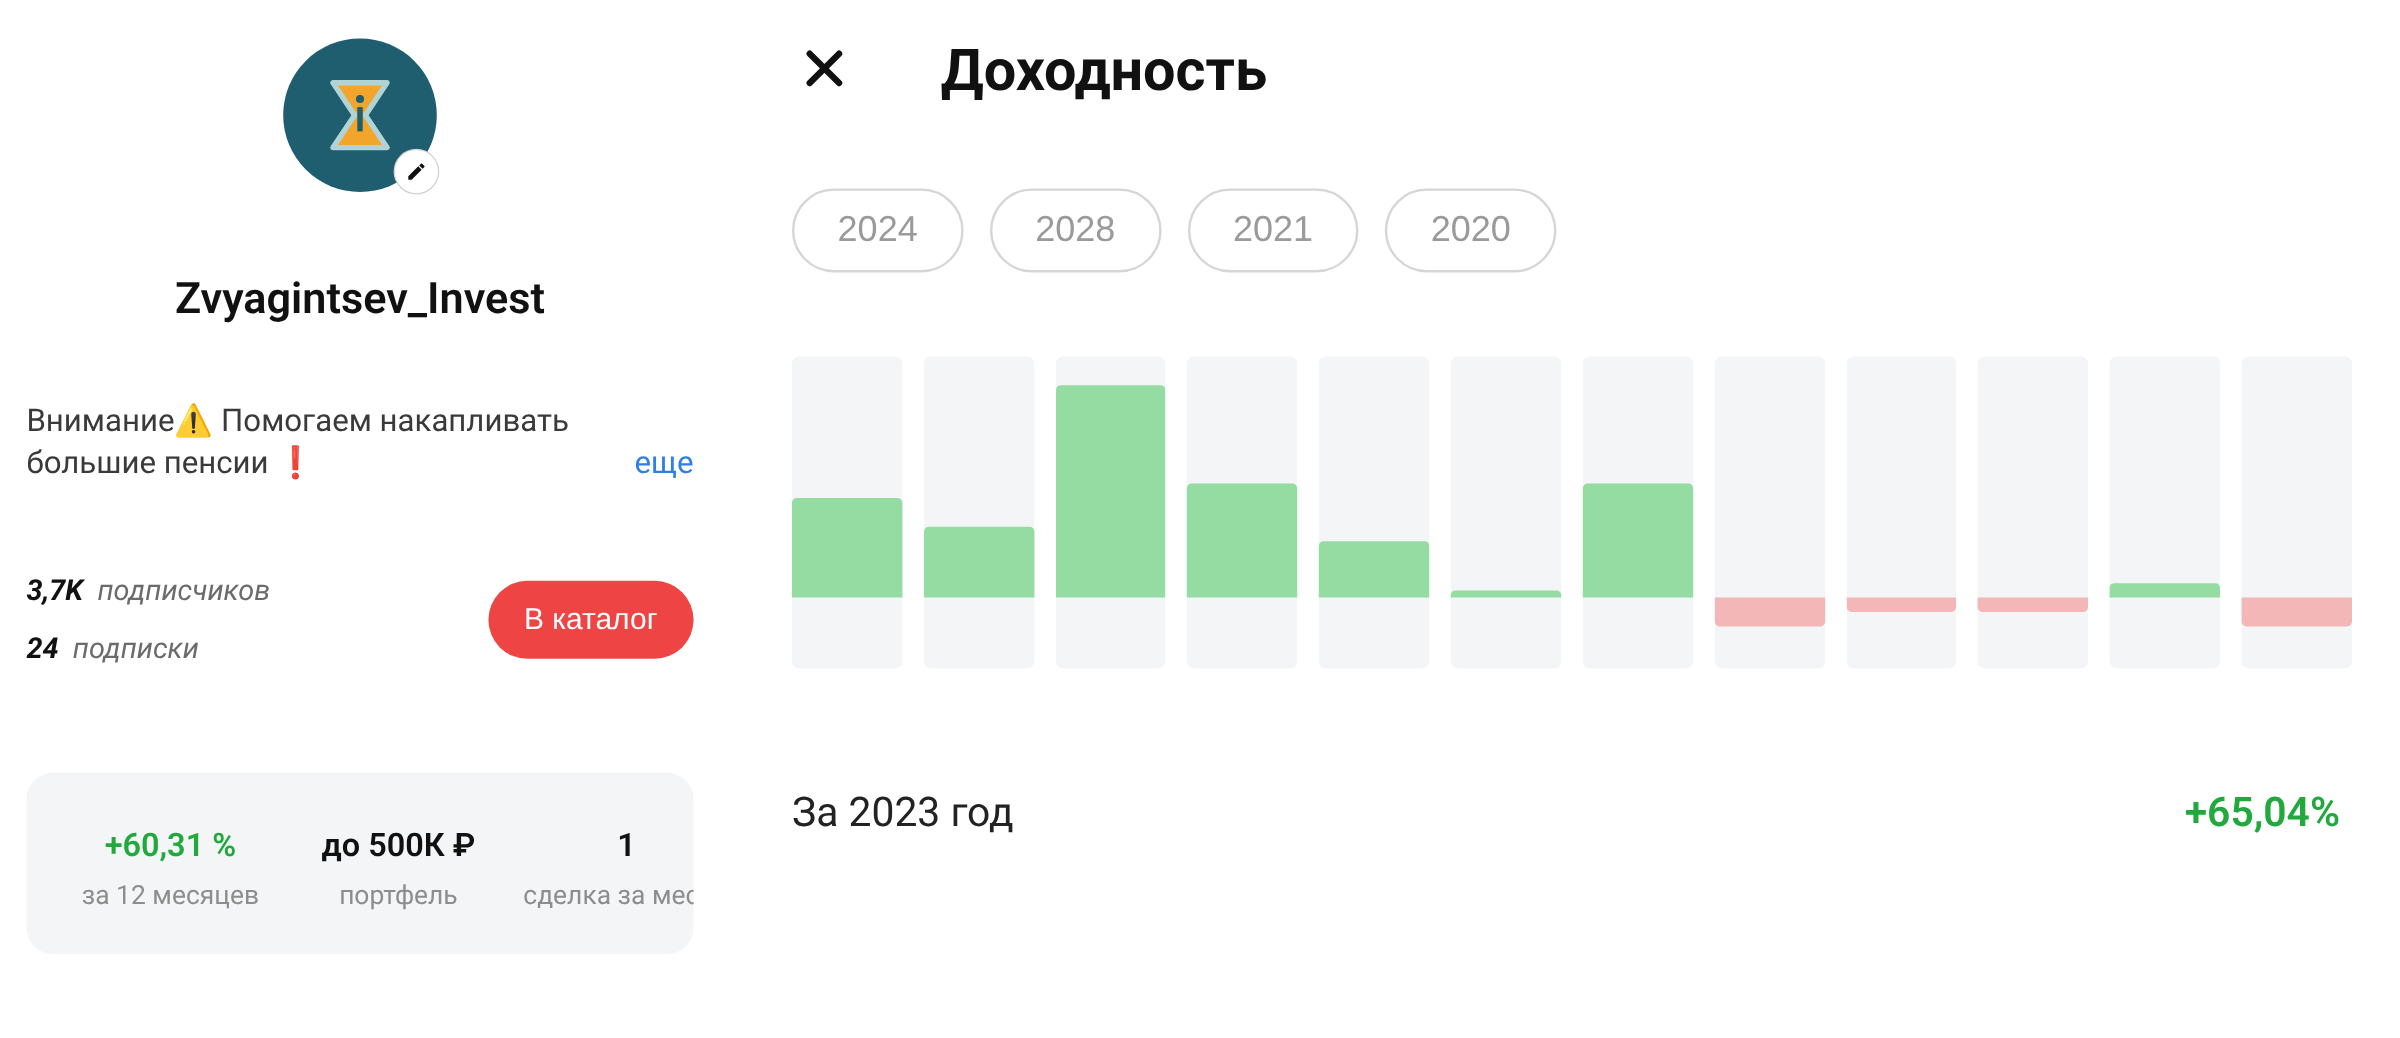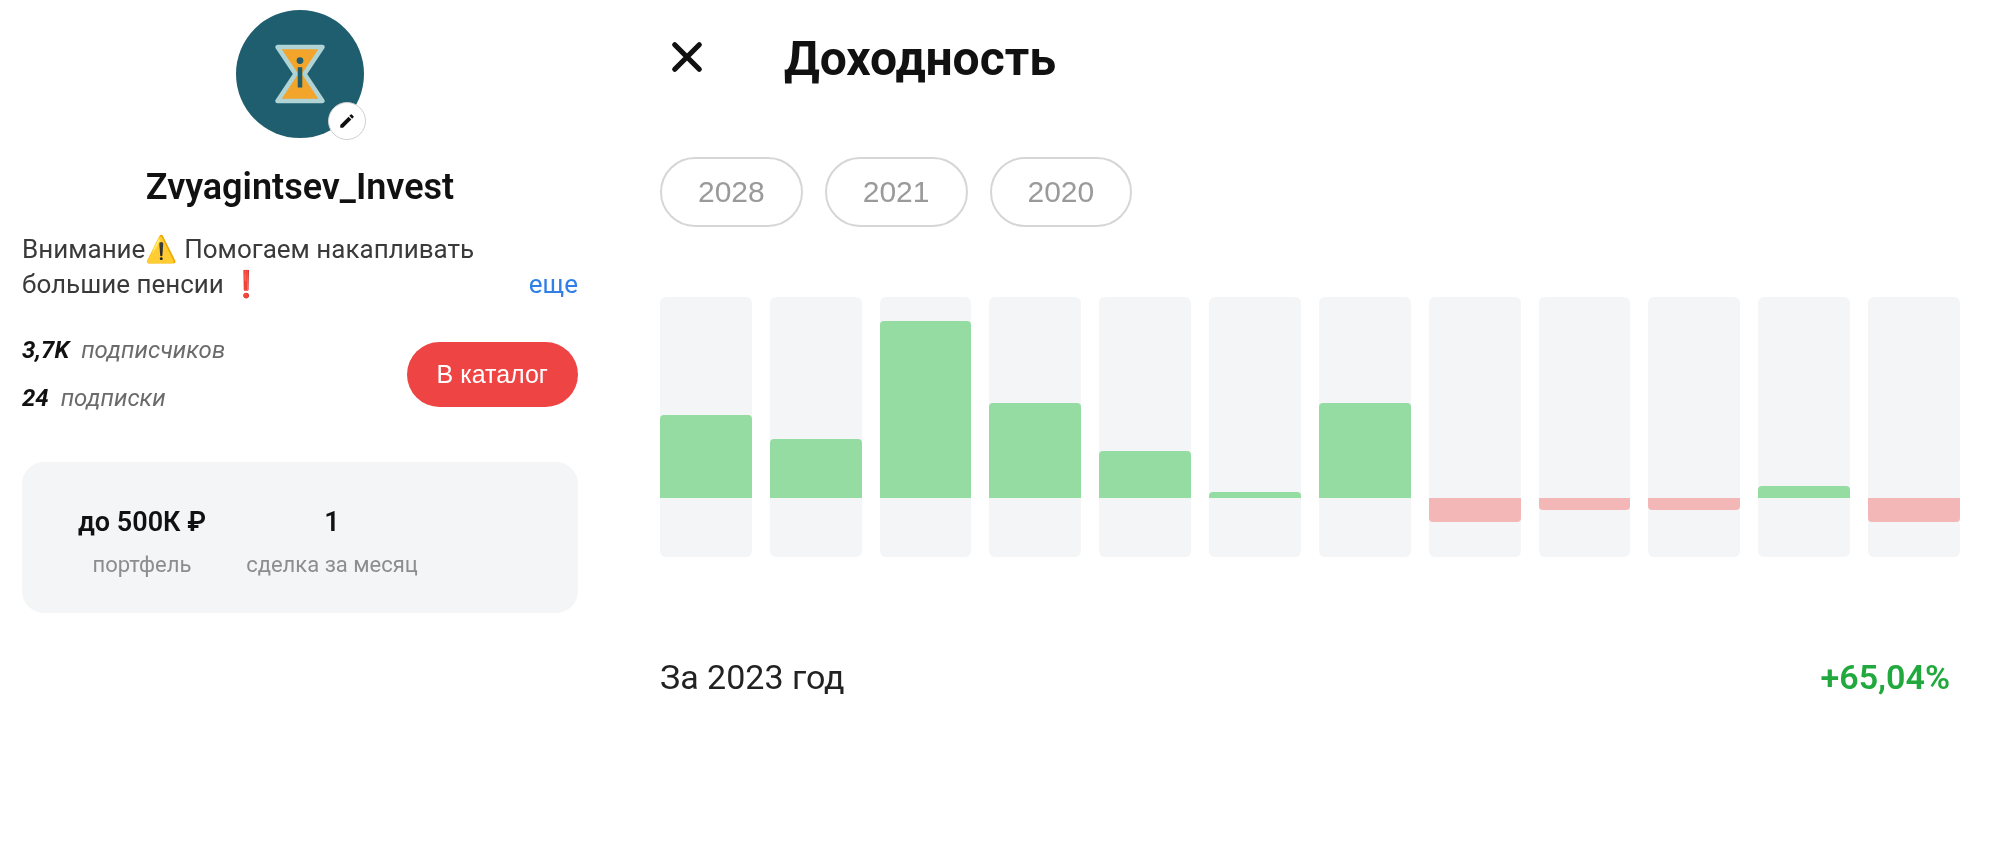--- a/index.html
+++ b/index.html
@@ -8,23 +8,24 @@
   background: #fff;
   width: 2000px;
   height: 865px;
   display: flex;
   overflow: hidden;
 }
 
 
 .left {
   width: 600px;
-  padding: 4px 22px 0 22px;
+  padding: 26px 22px 0 22px;
   display: flex;
   flex-direction: column;
+  gap: 40px;
 }
 .avatar-wrap {
   align-self: center;
   position: relative;
   margin-top: 6px;
 }
 .avatar {
   width: 128px;
   height: 128px;
   border-radius: 50%;
@@ -241,20 +242,24 @@
       <div class="stat-line">
         <span class="stat-num">24</span>
         <span class="stat-label">подписки</span>
       </div>
     </div>
     <button class="catalog-btn">В каталог</button>
   </div>
 
   <div class="cards">
     <div class="card">
+      <div class="card-value positive">+60,31 %</div>
+      <div class="card-sub">за 12 месяцев</div>
+    </div>
+    <div class="card">
       <div class="card-value">до 500К ₽</div>
       <div class="card-sub">портфель</div>
     </div>
     <div class="card">
       <div class="card-value">1</div>
       <div class="card-sub">сделка за месяц</div>
     </div>
   </div>
 
 </div>
@@ -264,20 +269,21 @@
   <div class="right-header">
     <button class="close-btn">
       <svg viewBox="0 0 24 24">
         <path d="M5 5 L19 19 M19 5 L5 19" stroke="#111" stroke-width="3" stroke-linecap="round"></path>
       </svg>
     </button>
     <div class="right-title">Доходность</div>
   </div>
 
   <div class="year-pills">
+    <button class="pill">2024</button>
     <button class="pill">2028</button>
     <button class="pill">2021</button>
     <button class="pill">2020</button>
   </div>
 
   <div class="chart" id="chart">
       <div class="bar-slot">
         <div class="bar-bg"></div>
         <div class="bar-pos" style="bottom: 59.0909px; height: 82.7273px;"></div>
       </div>

